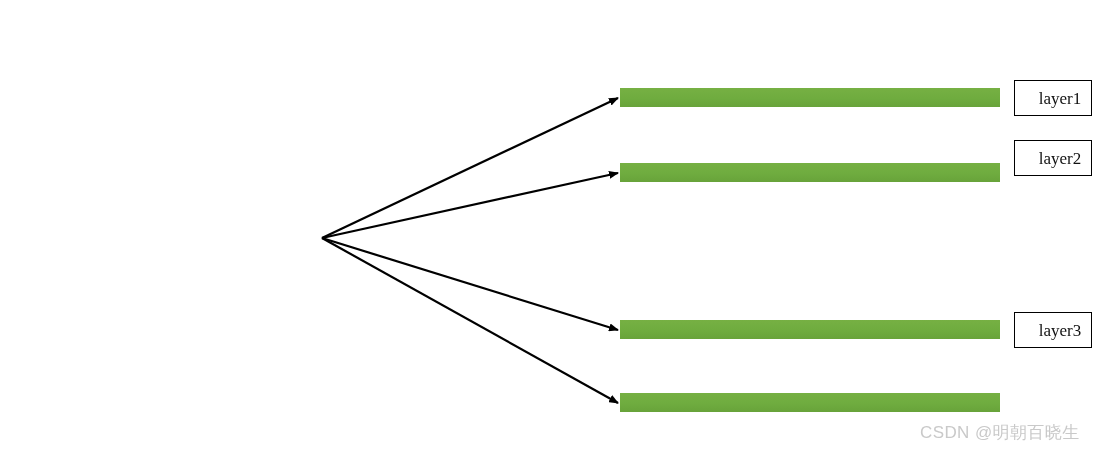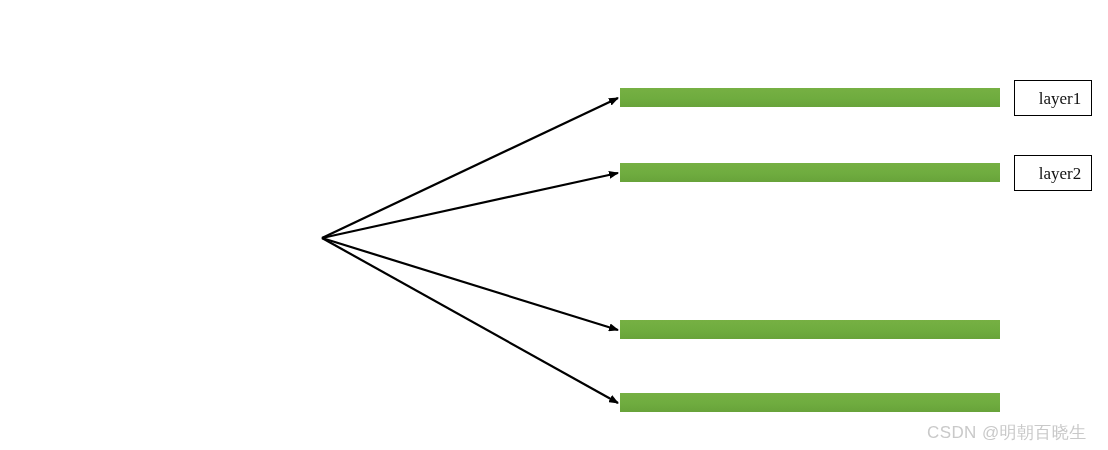--- a/index.html
+++ b/index.html
@@ -88,21 +88,20 @@
   
   .watermark {
     position: absolute;
     left: 920px;
     top: 421px;
     font-family: "Liberation Sans", "DejaVu Sans", sans-serif;
     font-size: 17px;
     color: #c9c9c9;
     white-space: nowrap;
     letter-spacing: 0.4px;
-    margin-left: 7px;
   }
 </style>
 </head>
 <body>
 
 <div id="diagram-canvas">
 
 
   <svg class="arrows-svg" viewBox="0 0 1108 450" xmlns="http://www.w3.org/2000/svg">
     <defs>
@@ -119,19 +118,22 @@
   </svg>
 
   <div class="layer-bar" id="bar-0" style="top: 88px; background: linear-gradient(rgb(118, 176, 67) 0%, rgb(111, 172, 63) 55%, rgb(104, 163, 58) 100%);"></div>
   <div class="layer-bar" id="bar-1" style="top: 163px; background: linear-gradient(rgb(118, 176, 67) 0%, rgb(111, 172, 63) 55%, rgb(104, 163, 58) 100%);"></div>
   <div class="layer-bar" id="bar-2" style="top: 320px; background: linear-gradient(rgb(118, 176, 67) 0%, rgb(111, 172, 63) 55%, rgb(104, 163, 58) 100%);"></div>
   <div class="layer-bar" id="bar-3" style="top: 393px; background: linear-gradient(rgb(118, 176, 67) 0%, rgb(111, 172, 63) 55%, rgb(104, 163, 58) 100%);"></div>
 
   <div class="layer-label-box" id="lbl-0" style="top: 80px;">
     <span class="layer-label-text">layer1</span>
   </div>
-  <div class="layer-label-box" id="lbl-1" style="top: 155px;">
+  <div class="layer-label-box" id="lbl-1" style="top: 140px;">
     <span class="layer-label-text">layer2</span>
+  </div>
+  <div class="layer-label-box" id="lbl-2" style="top: 312px;">
+    <span class="layer-label-text">layer3</span>
   </div>
 
   <div class="watermark">CSDN @明朝百晓生</div>
 
 </div>
 
 </body></html>

